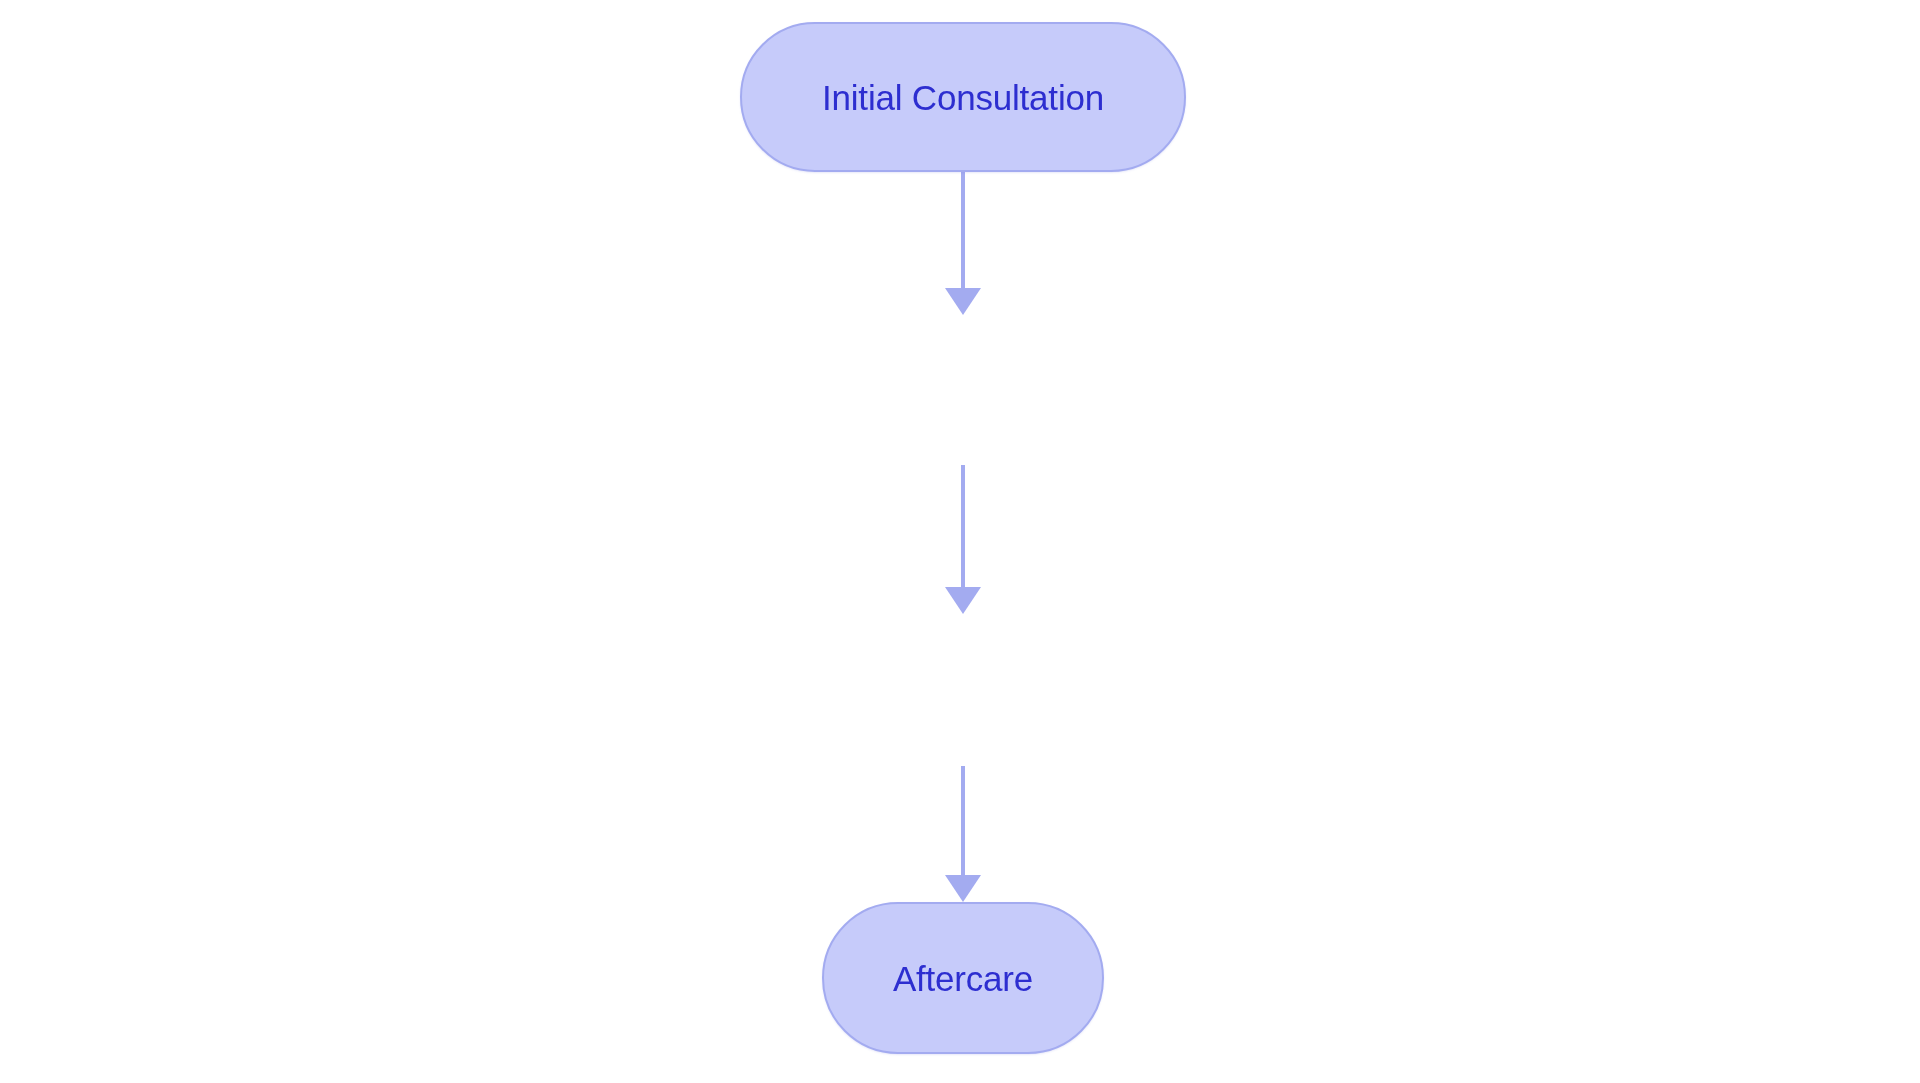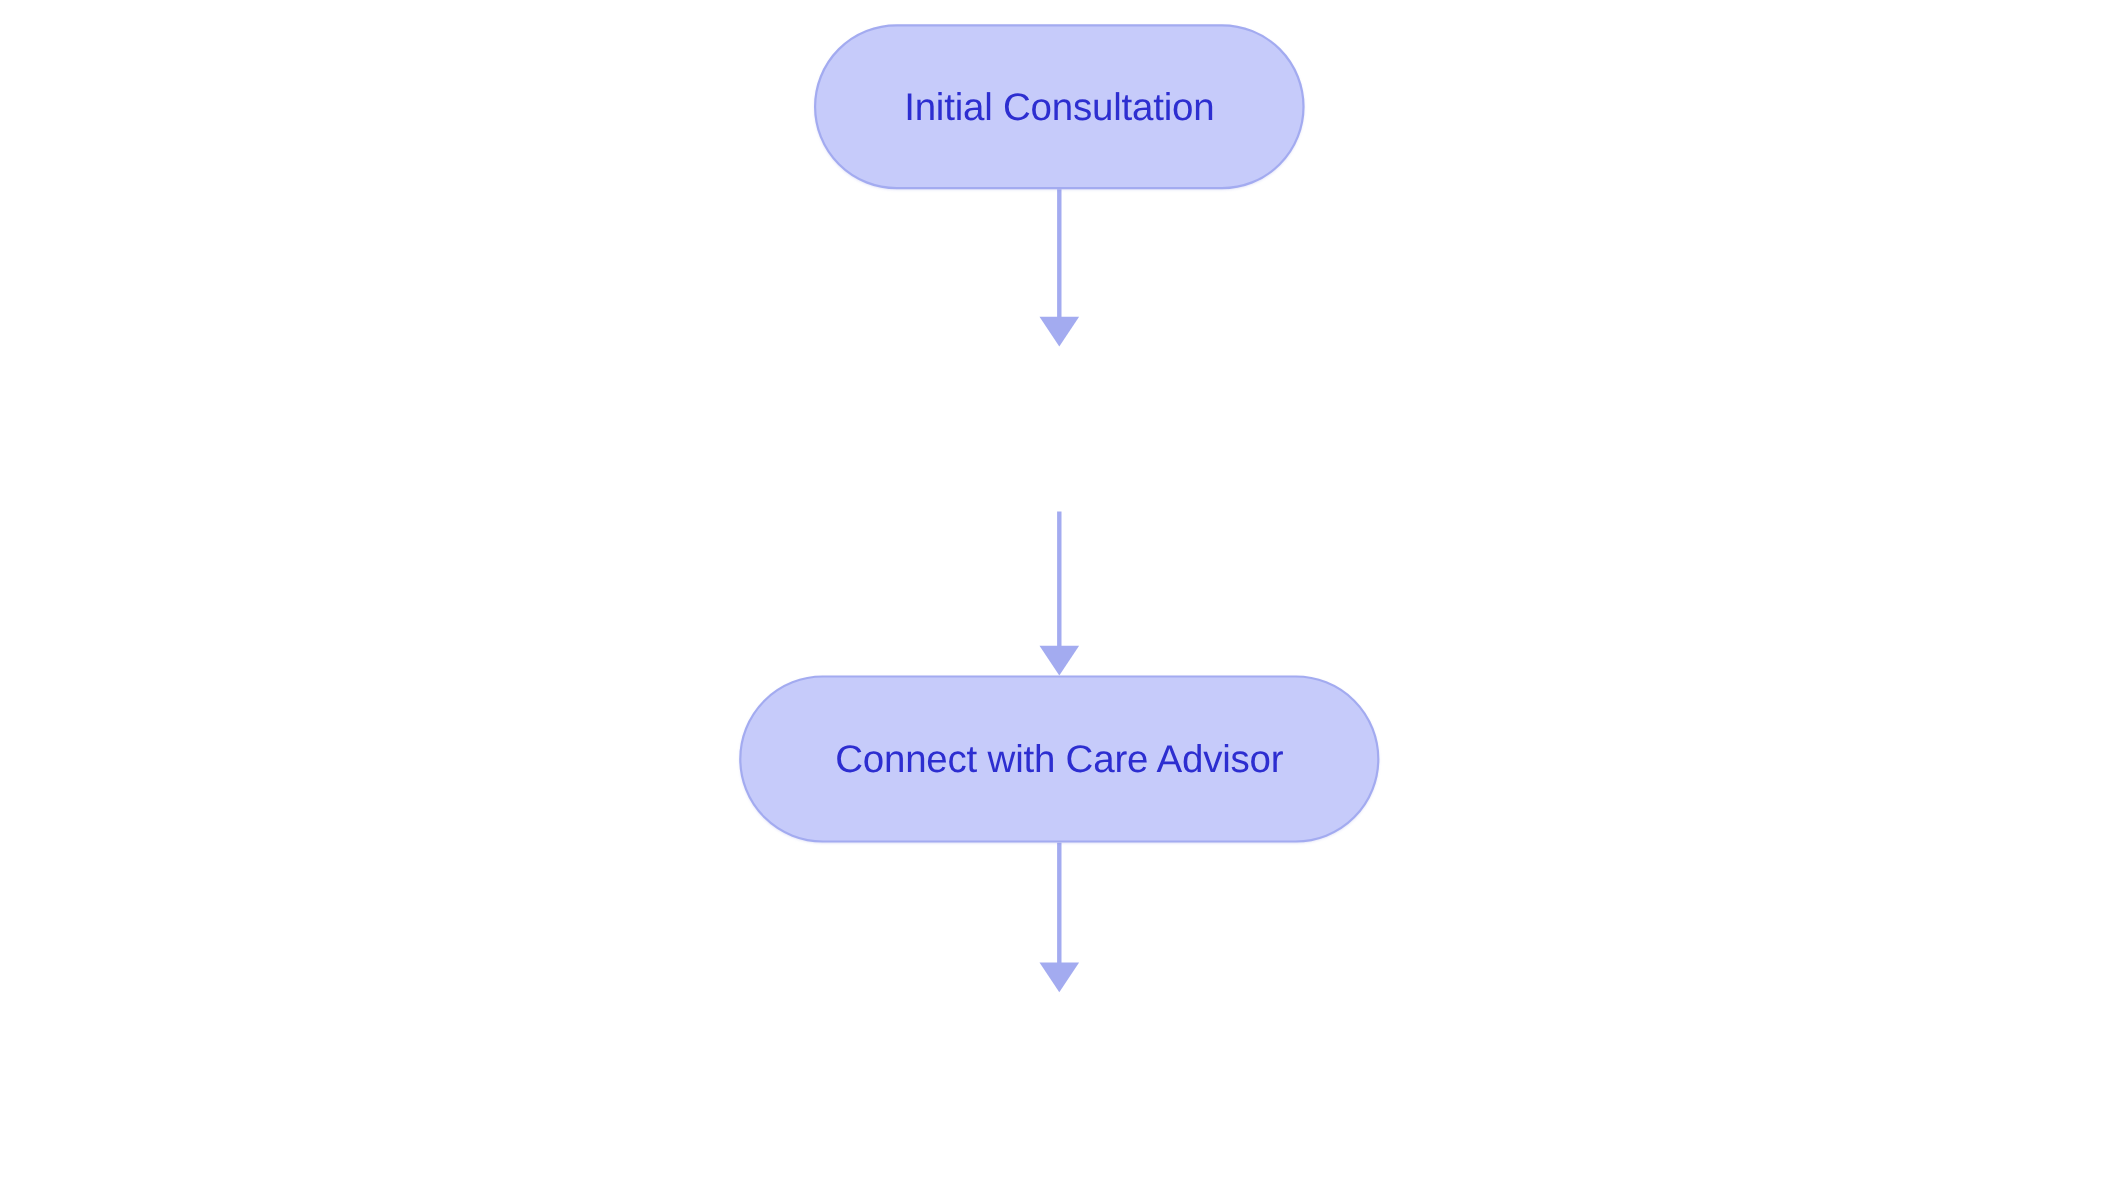--- a/index.html
+++ b/index.html
@@ -89,19 +89,19 @@
     </g>
   </svg>
 
   <div class="node-layer">
 
     <div class="flow-node" id="node-initial-consultation">
       <span class="flow-node-label">Initial Consultation</span>
     </div>
 
 
-    <div class="flow-node" id="node-connect-with-care-advisor">
-      <span class="flow-node-label">Connect with Care Advisor</span>
+
+    <div class="flow-node" id="node-aftercare">
+      <span class="flow-node-label">Aftercare</span>
     </div>
-
 
   </div>
 </div>
 
 </body></html>

